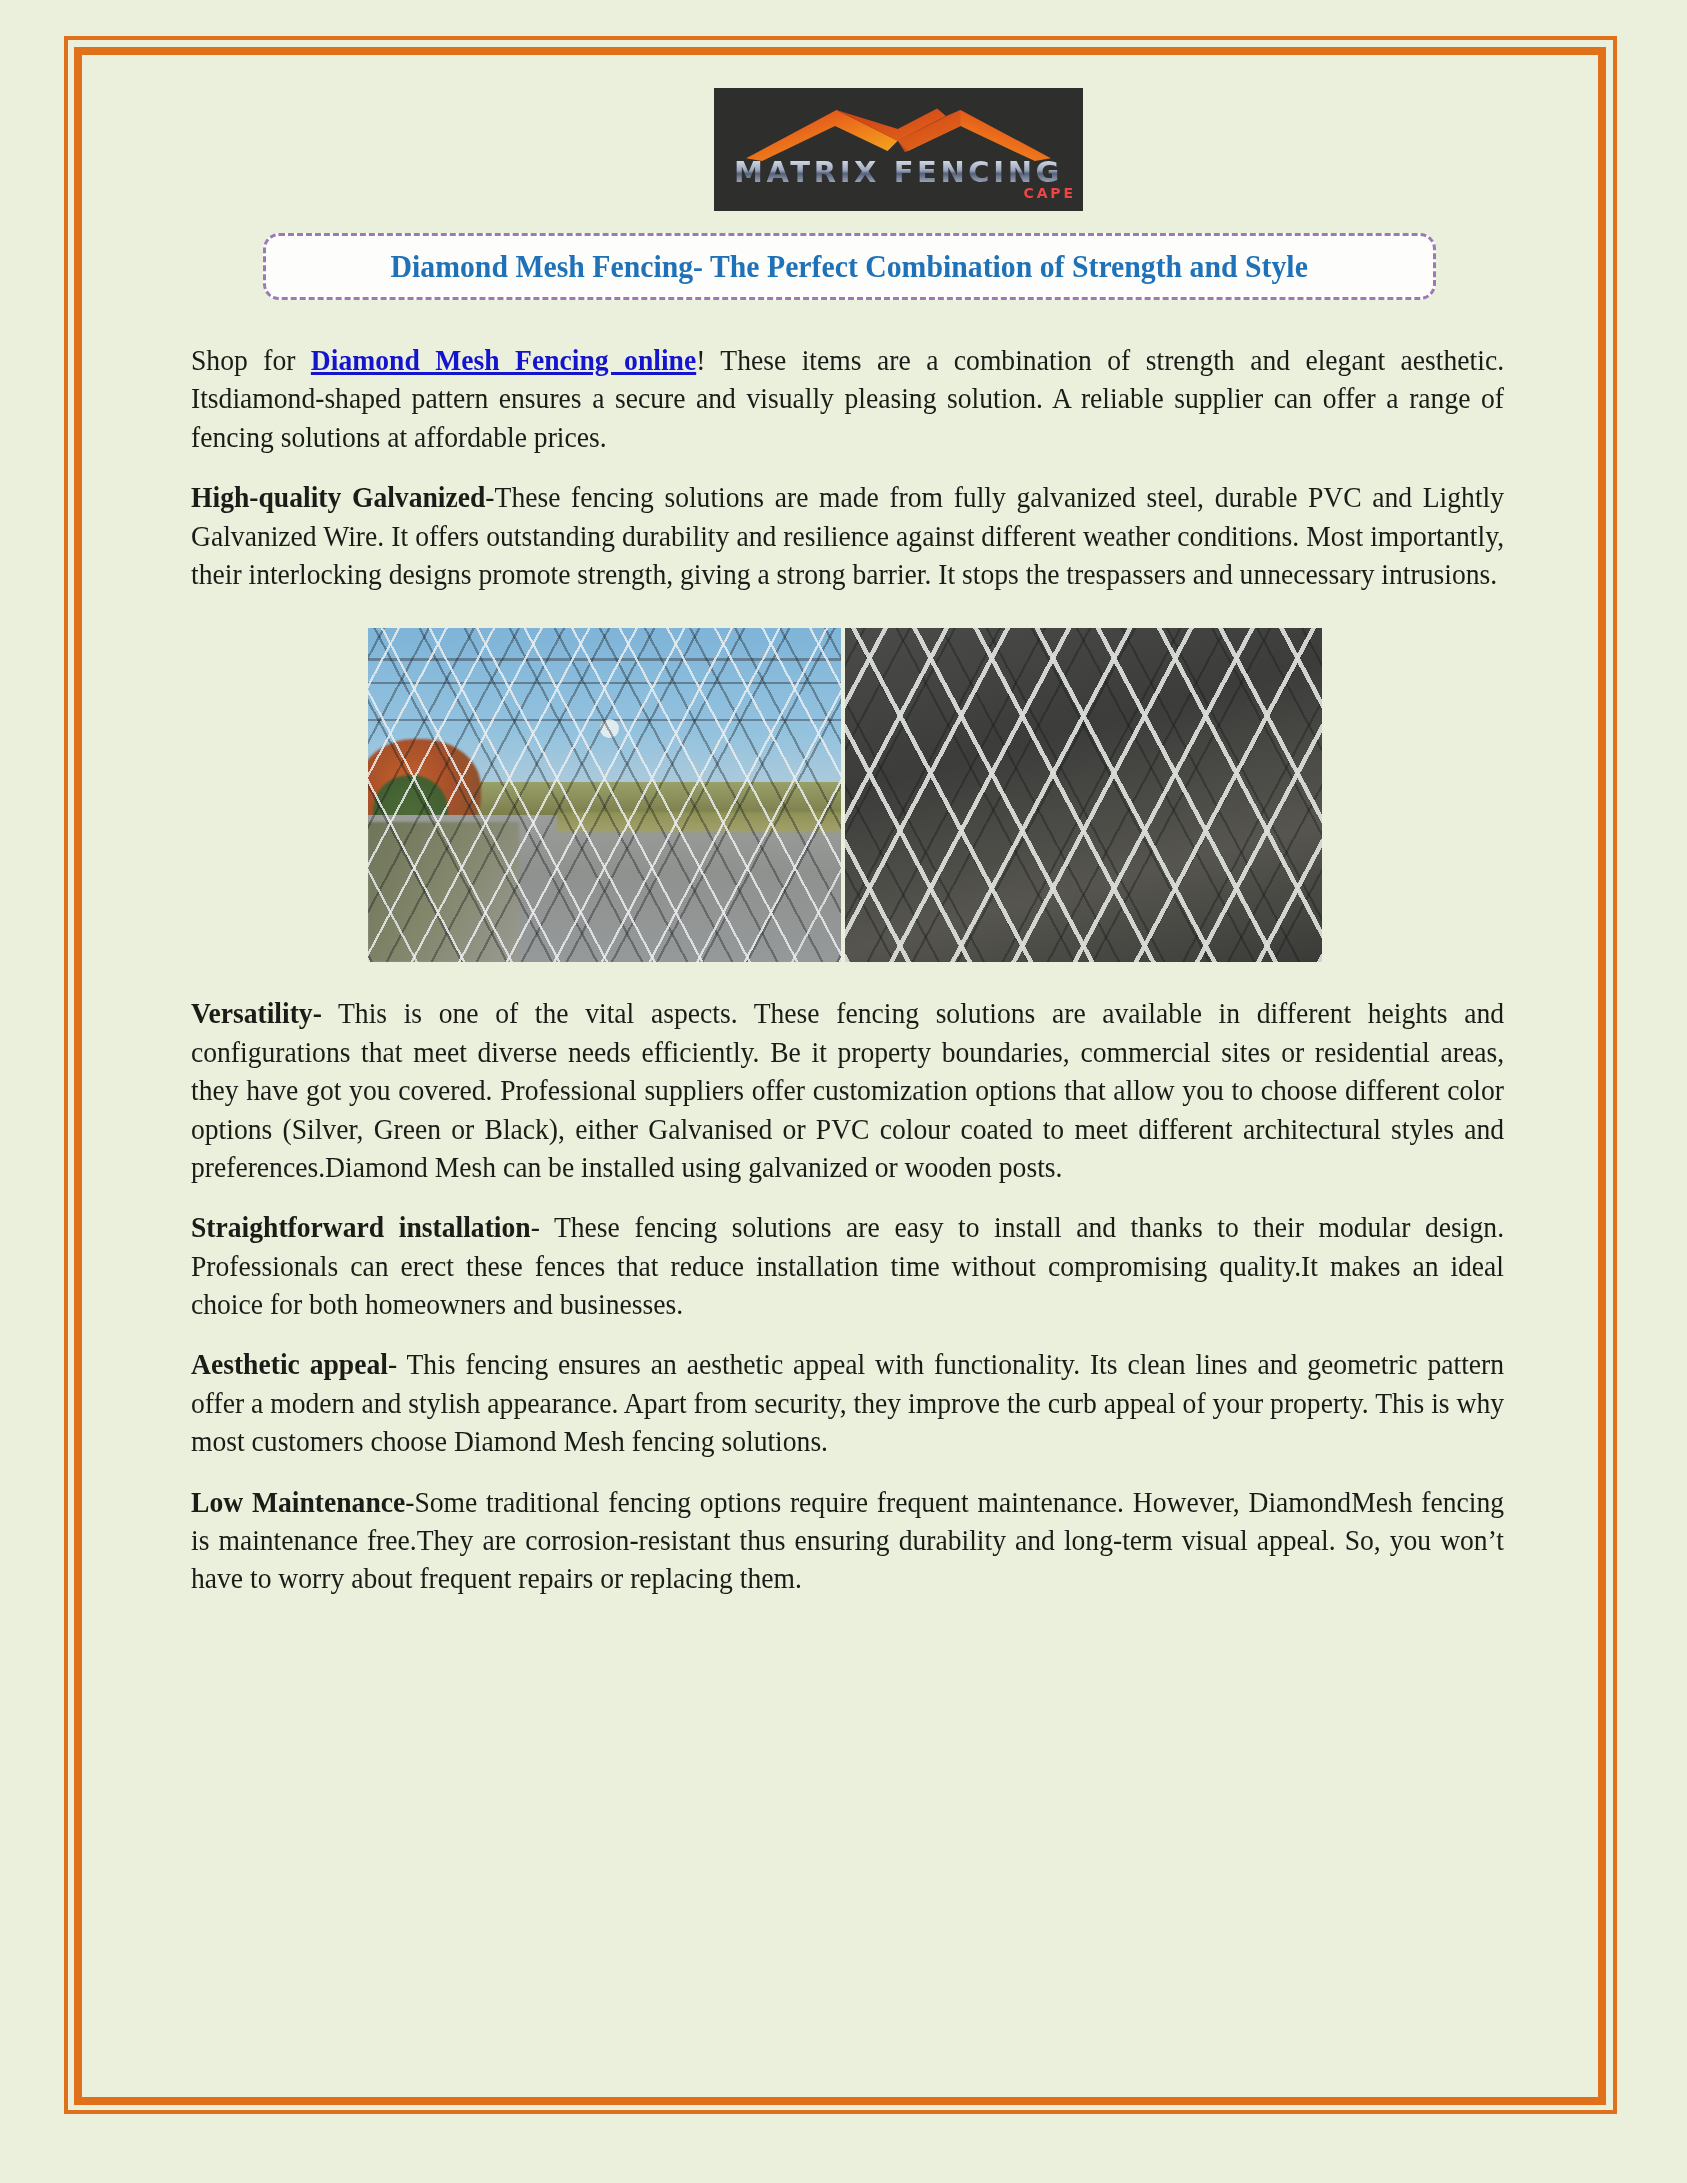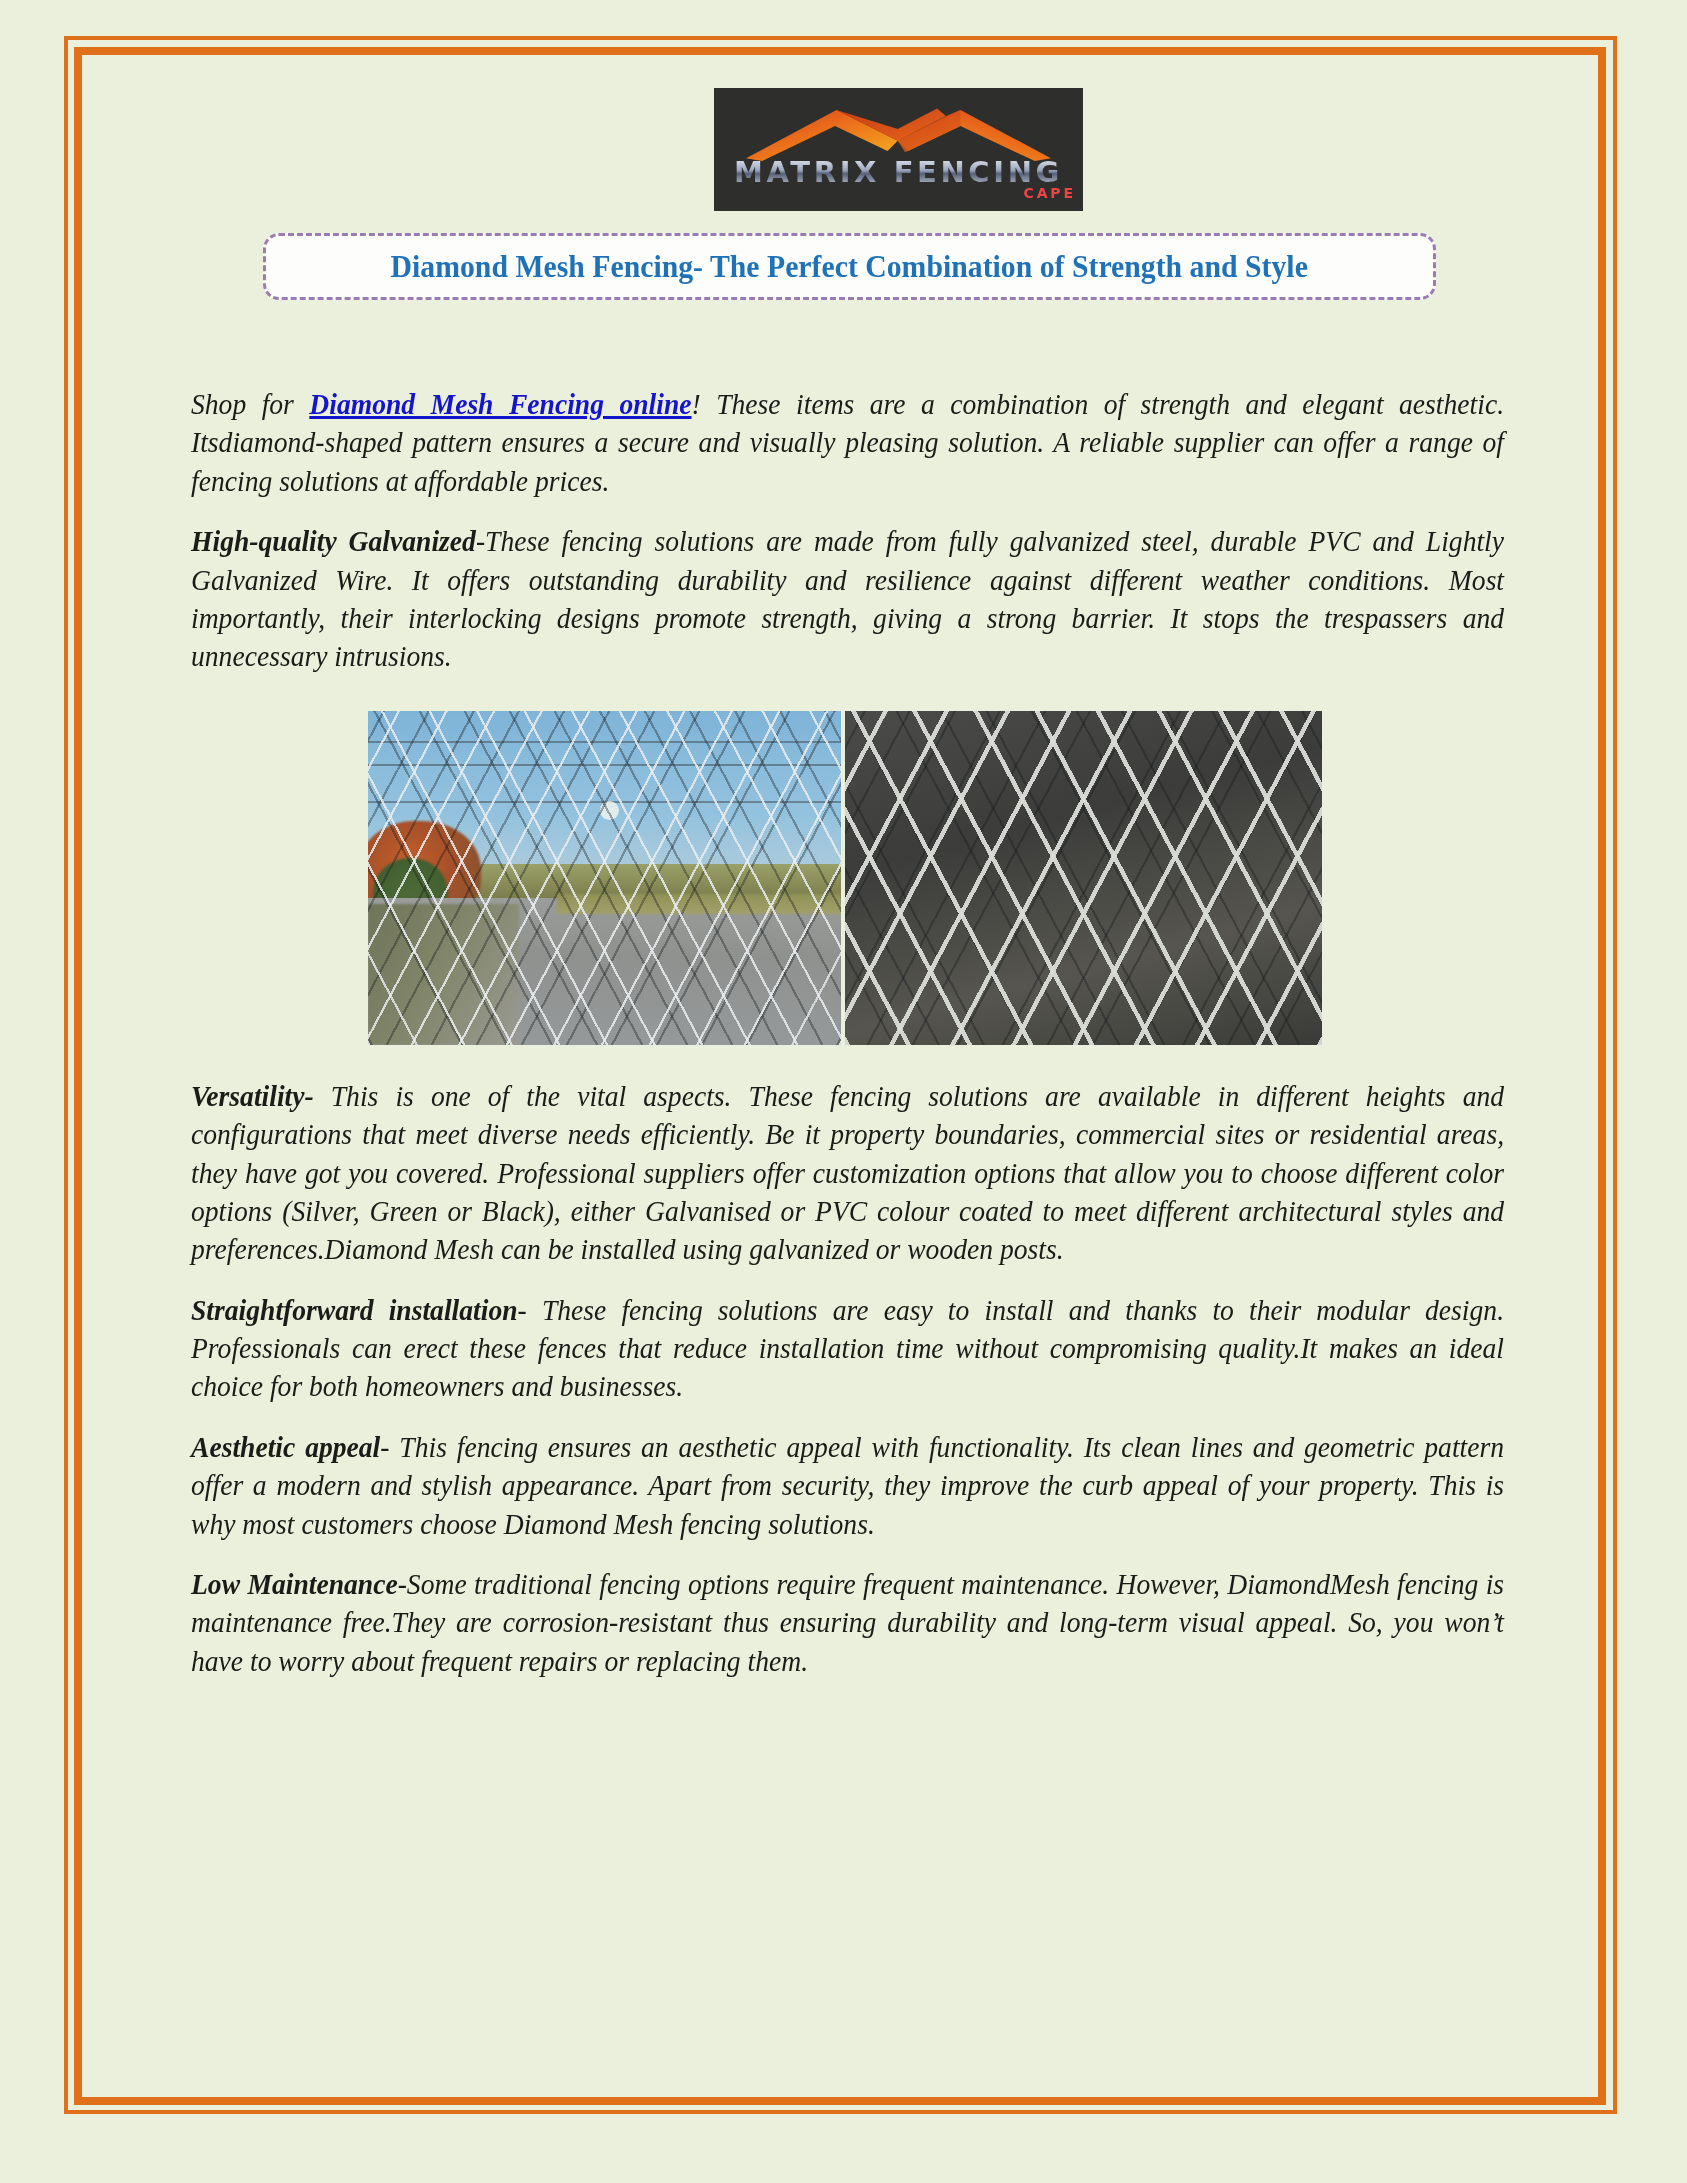--- a/index.html
+++ b/index.html
@@ -117,21 +117,21 @@
     margin: 0 0 22px 0;
     font-size: 30px;
     line-height: 1.28;
     color: #1b1b17;
     text-align: justify;
     font-family: "Liberation Serif", "DejaVu Serif", serif;
     transform: scaleX(0.92);
     transform-origin: left top;
     width: 108.7%;
   }
-  #para-block { margin-top: 85px; font-style: italic; }
+  #para-block { margin-top: 41px; }
   .para b { font-weight: bold; }
   .para a,
   .inline-link {
     color: #1414cf;
     font-weight: bold;
     text-decoration: underline;
   }
 
   
   .image-pair {

